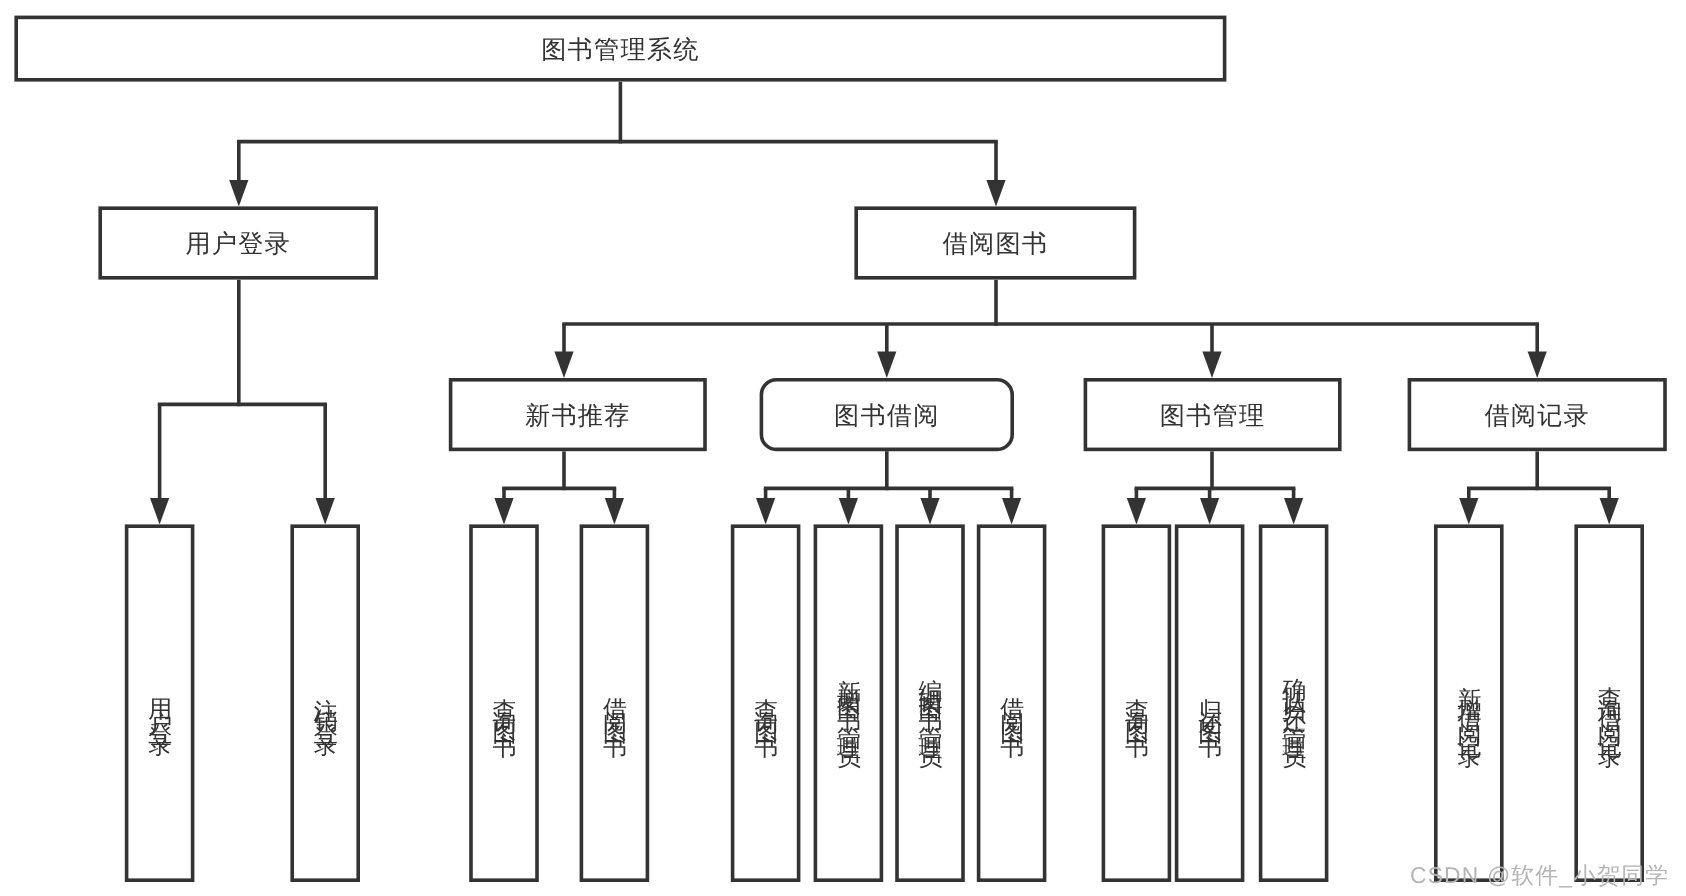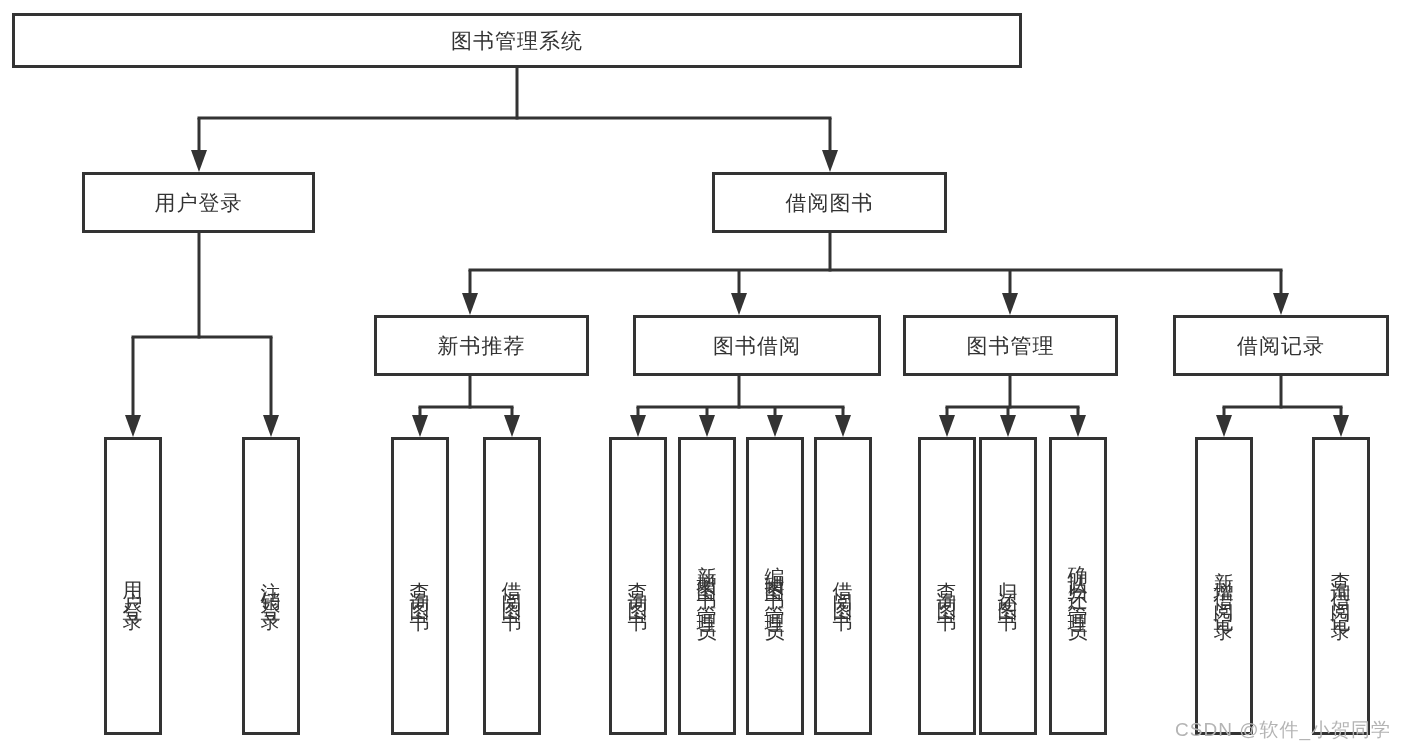--- a/index.html
+++ b/index.html
@@ -149,21 +149,21 @@
   <div class="box box-h" style="left:82px; top:172px; width:233px; height:61px;">
     <span>用户登录</span>
   </div>
   <div class="box box-h" style="left:712px; top:172px; width:235px; height:61px;">
     <span>借阅图书</span>
   </div>
 
   <div class="box box-h" style="left:362px; top:315px; width:215px; height:61px;margin-left:12px;">
     <span>新书推荐</span>
   </div>
-  <div class="box box-h" style="left:633px; top:315px; width:248px; height:61px;">
+  <div class="box box-h" style="left:633px; top:315px; width:212px; height:61px;border-radius:14px;">
     <span>图书借阅</span>
   </div>
   <div class="box box-h" style="left:903px; top:315px; width:215px; height:61px;">
     <span>图书管理</span>
   </div>
   <div class="box box-h" style="left:1173px; top:315px; width:216px; height:61px;">
     <span>借阅记录</span>
   </div>
 
   <div class="box box-v" style="left:104px;">

